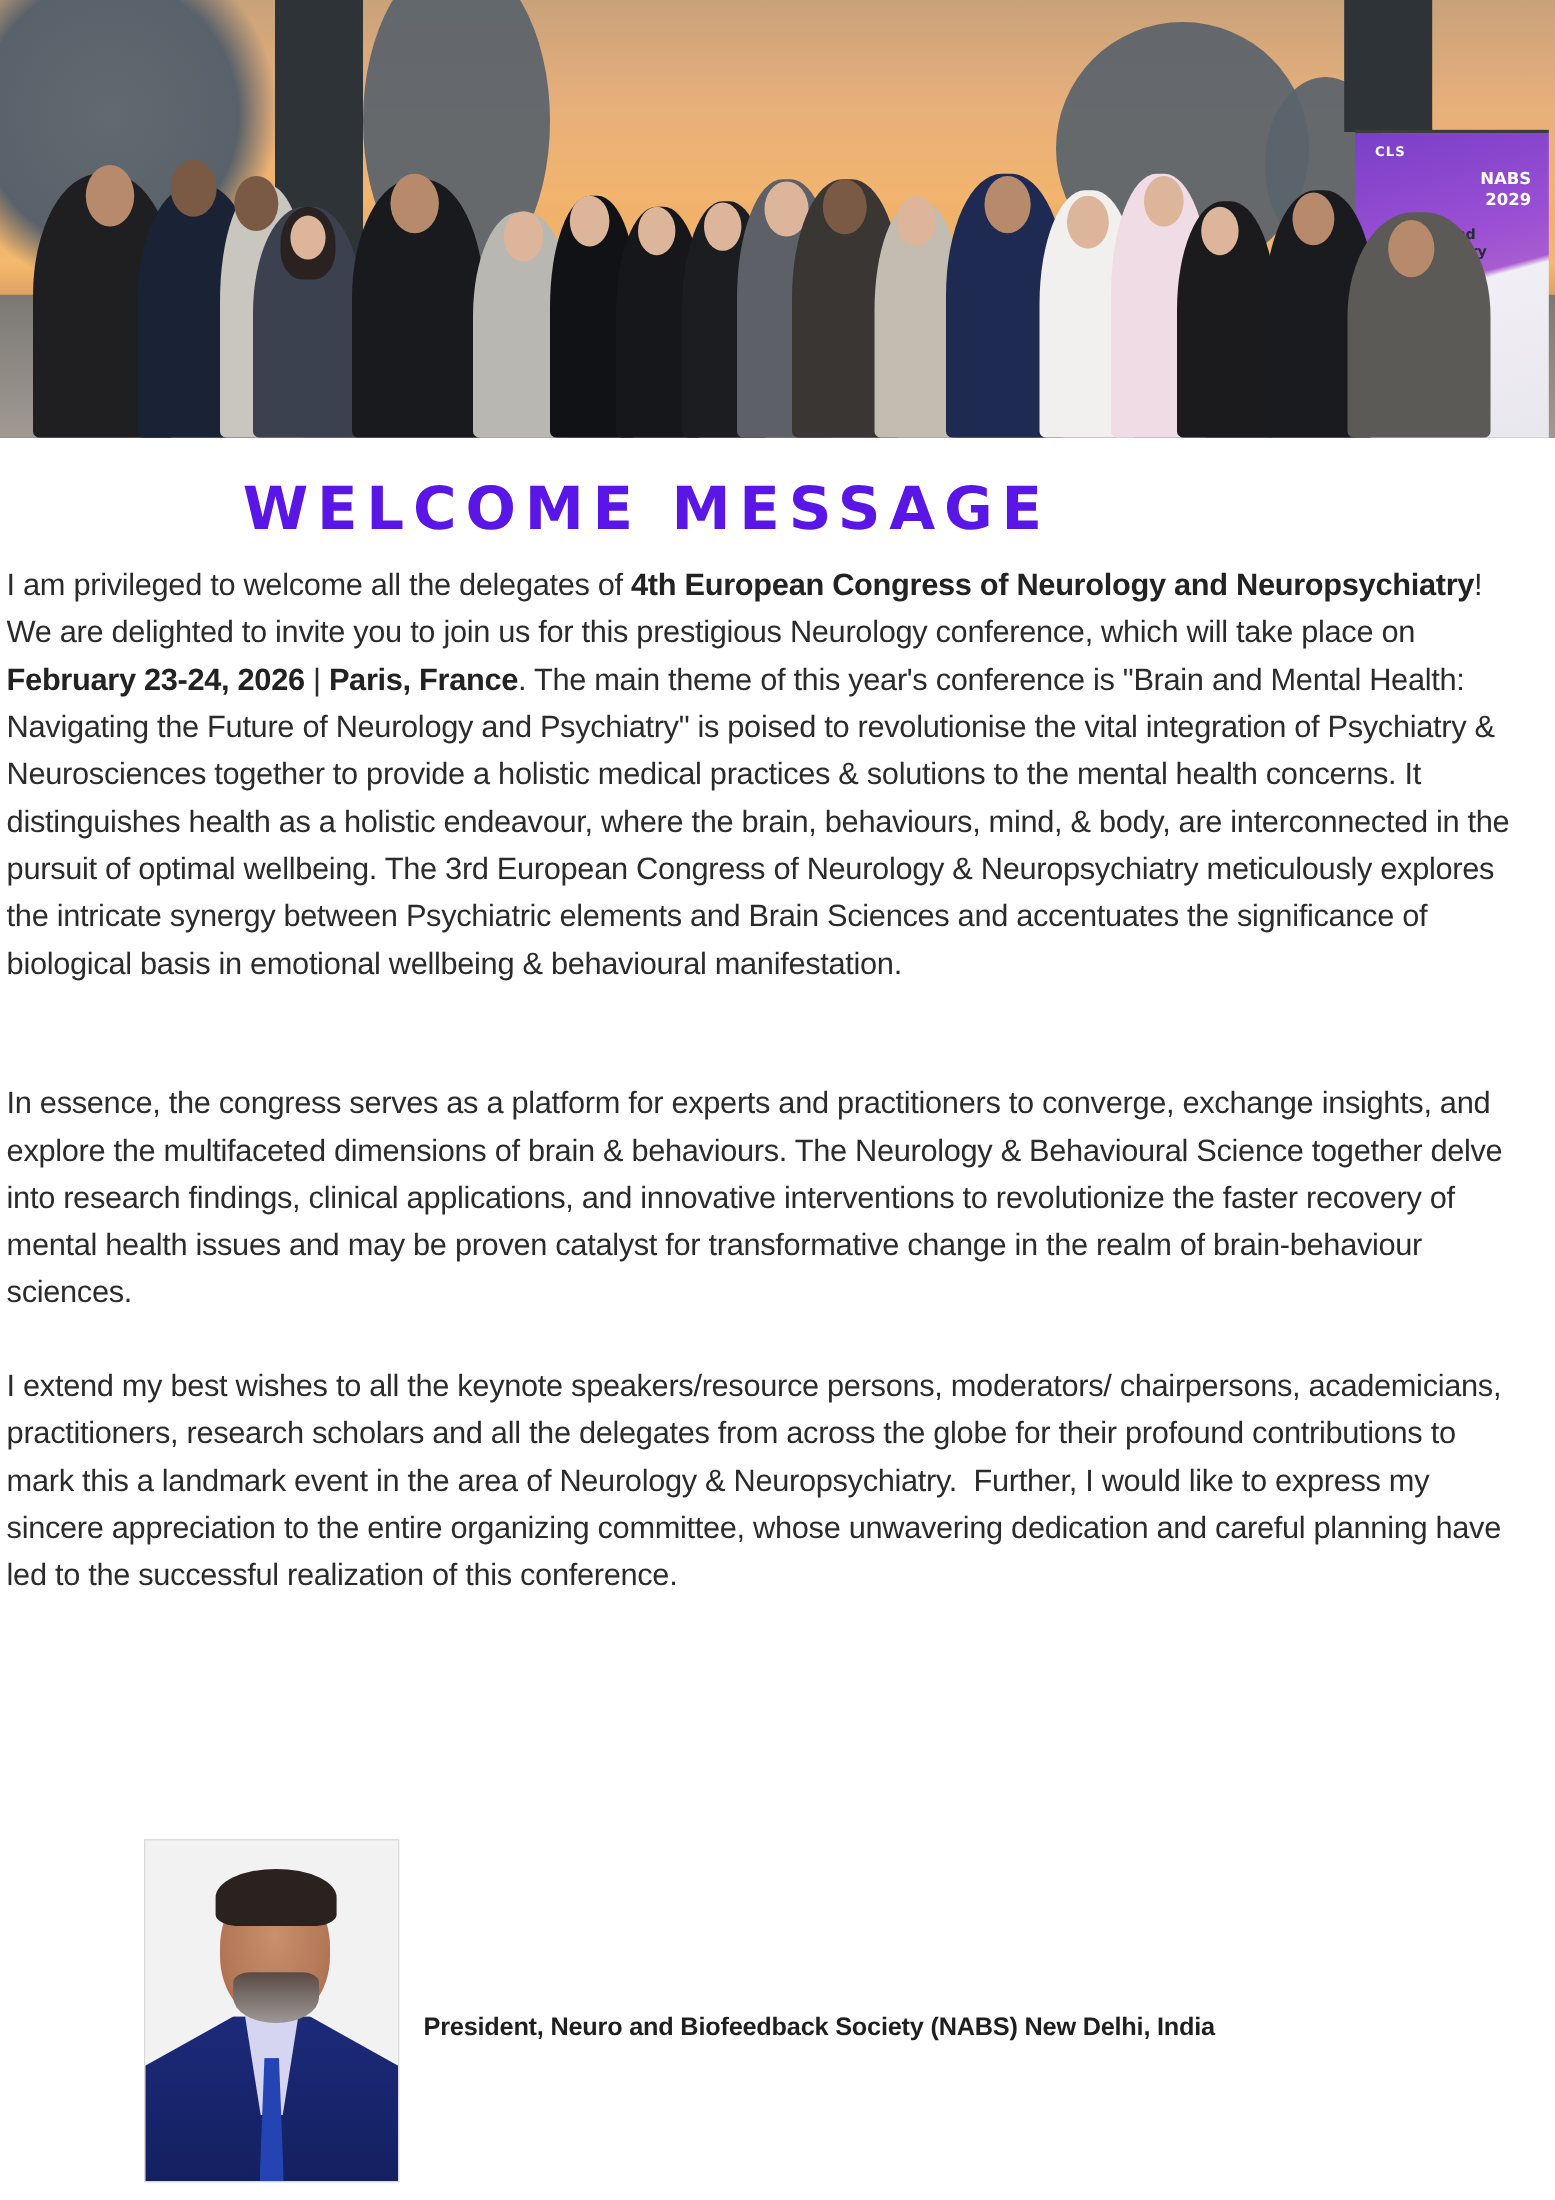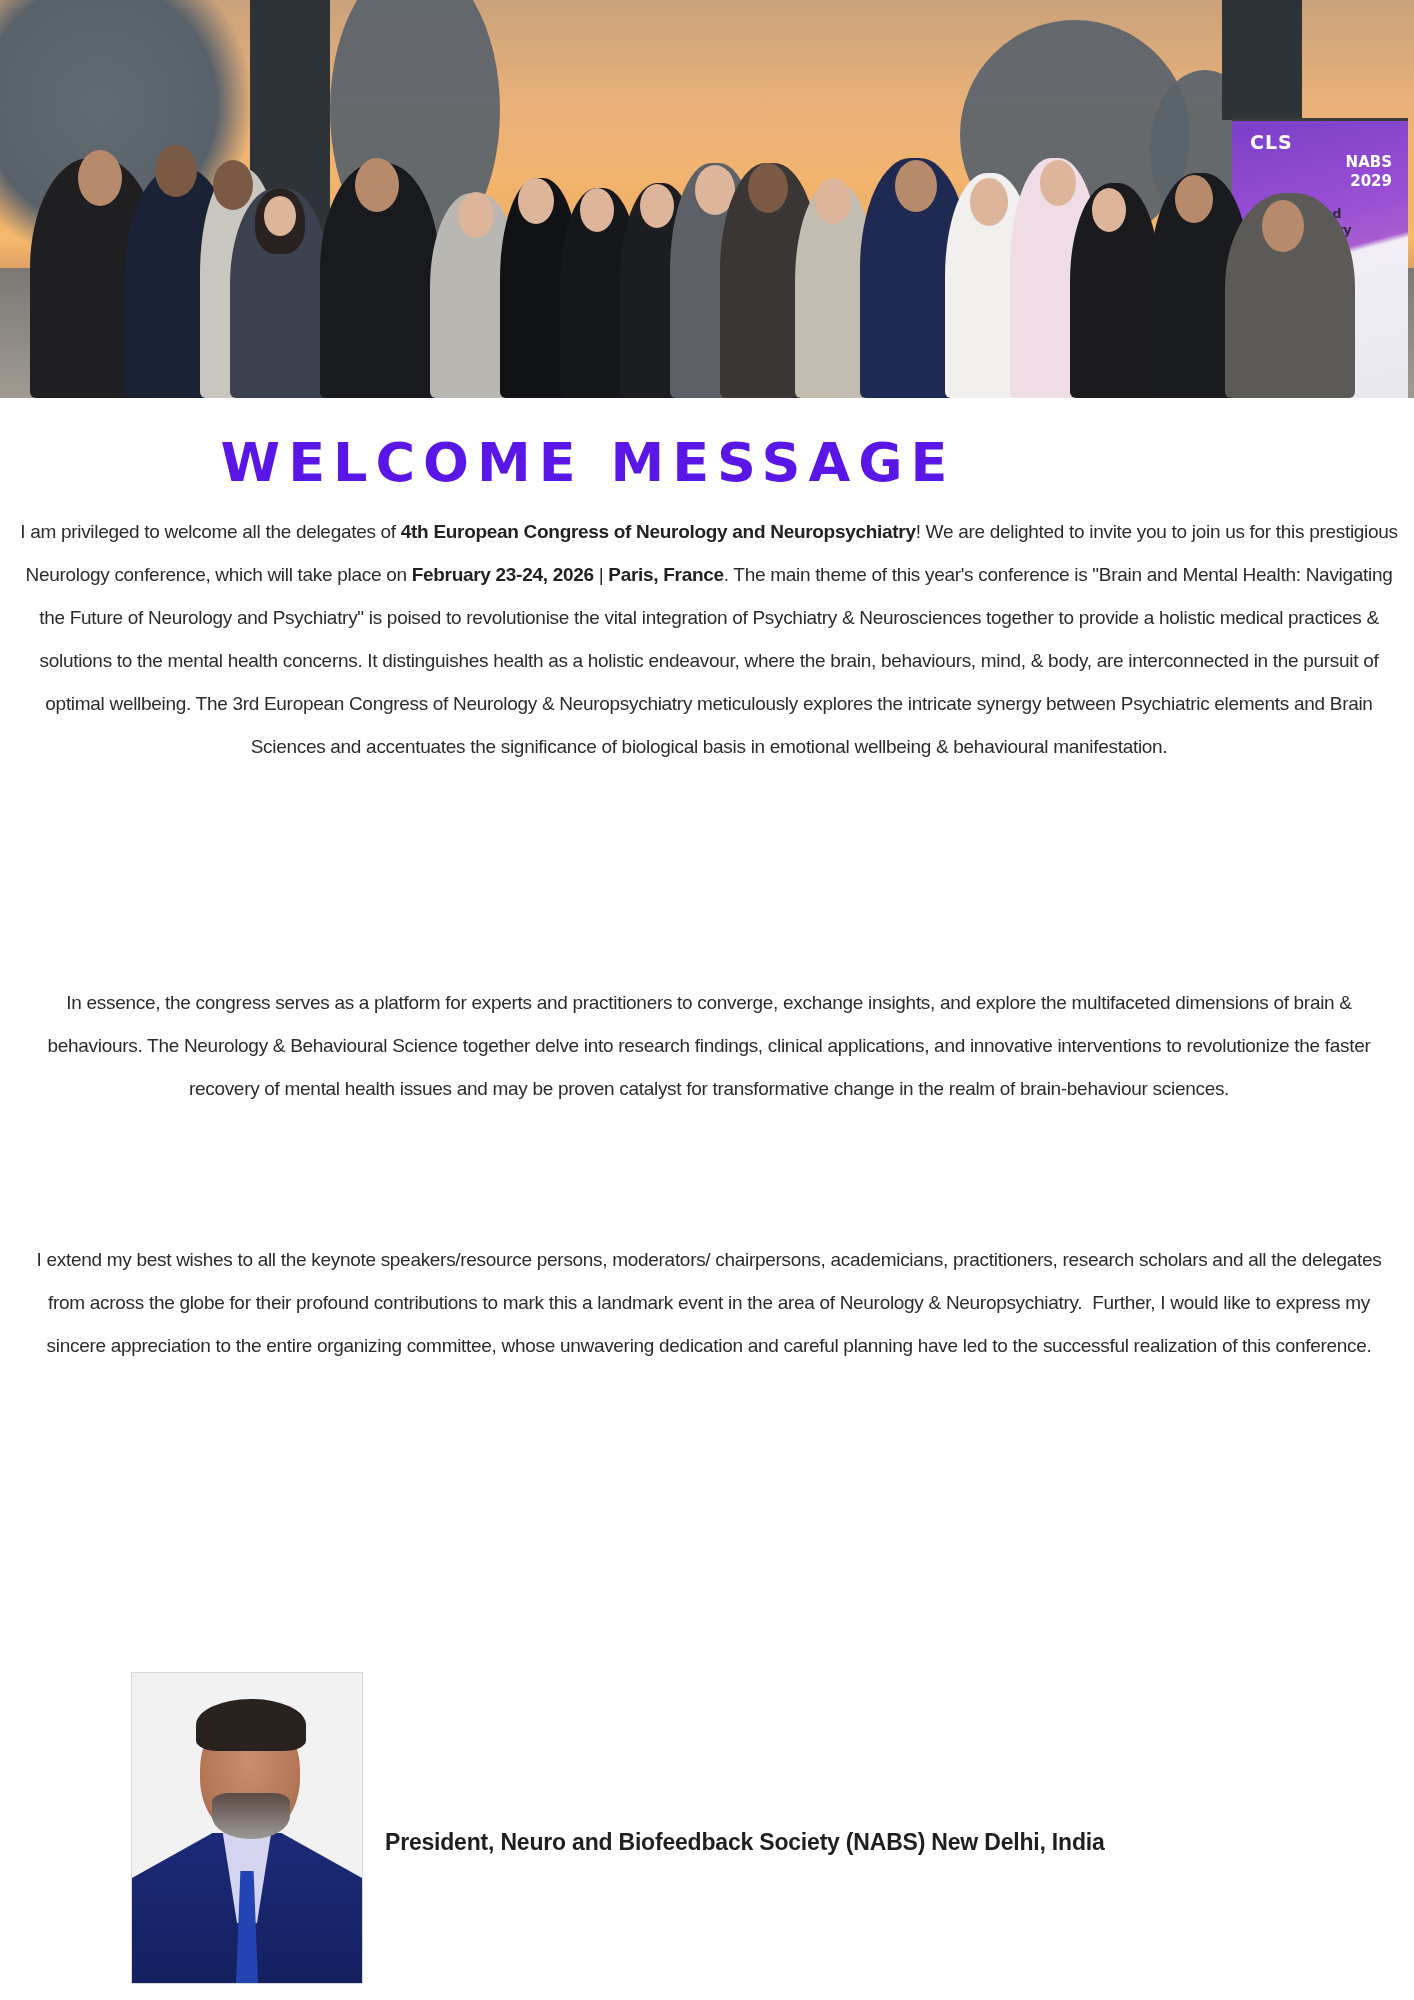--- a/index.html
+++ b/index.html
@@ -23,38 +23,38 @@
   .hero .person { position: absolute; bottom: 0; border-radius: 46% 46% 6px 6px; }
   .hero .head { position: absolute; border-radius: 50%; background: #b88a6c; }
   .hero .head.dark { background: #7a5a44; }
   .hero .head.light { background: #dcb59a; }
   .hero .hair { position: absolute; border-radius: 50% 50% 40% 40%; background: #2a2220; }
   .banner {
     position: absolute; left: 1232px; top: 118px; width: 176px; height: 280px;
     background: linear-gradient(165deg, #7a3fc8 0%, #9a4fd4 35%, #a85ccf 48%, #f1eff5 50%, #e9e7ee 100%);
     border-top: 3px solid #3c3c3c;
   }
-  .banner .logo { position: absolute; left: 18px; top: 10px; color: #fff; font-weight: 700; font-size: 19px;
+  .banner .logo { position: absolute; left: 18px; top: 10px; color: #fff; font-weight: 700; font-size: 12px;
     font-family: "DejaVu Sans", sans-serif; letter-spacing: 1px; }
   .banner .neuro { position: absolute; right: 16px; top: 32px; color: #fff; font-weight: 700; font-size: 15px;
     text-align: right; line-height: 19px; font-family: "DejaVu Sans", sans-serif; }
   .banner .subtitle { position: absolute; left: 60px; top: 85px; color: #2a2a3a; font-size: 13px; font-weight: 700;
     line-height: 16px; font-family: "DejaVu Sans", sans-serif; }
 
   
   .heading {
     position: absolute; left: 0; top: 432px; width: 1176px; text-align: center;
     font-family: "DejaVu Sans", sans-serif; font-weight: 700; font-size: 54px; letter-spacing: 8px;
     color: #5a16e6; line-height: 62px;
   }
 
   
   .body-text {
-    position: absolute; left: 20px; width: 1378px; text-align: center;
-    font-family: "Liberation Sans", sans-serif; font-size: 19px; line-height: 43px; color: #2b2b2b;
+    position: absolute; left: 6px; width: 1378px; text-align: left;
+    font-family: "Liberation Sans", sans-serif; font-size: 28px; line-height: 43px; color: #2b2b2b;
     letter-spacing: -0.3px;
   }
   .p1 { top: 510px; }
   .p2 { top: 981px; }
   .p3 { top: 1238px; }
   .body-text b { font-weight: 700; color: #222; }
 
   
   .portrait {
     position: absolute; left: 131px; top: 1672px; width: 230px; height: 310px; overflow: hidden;

